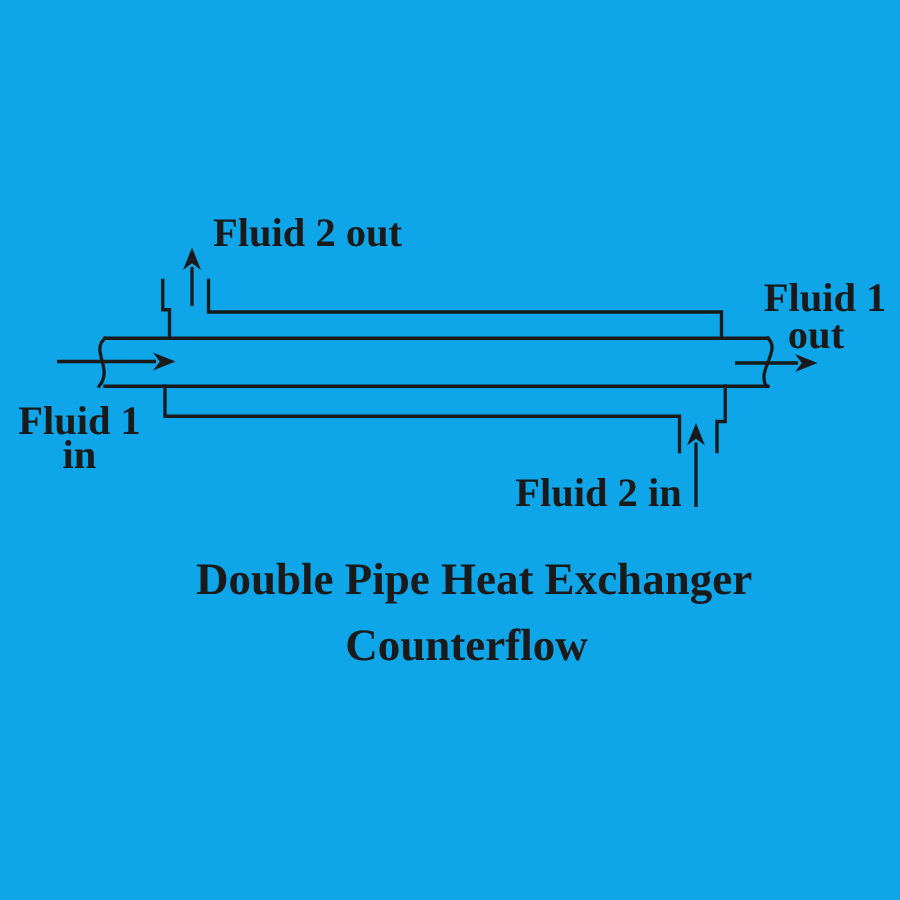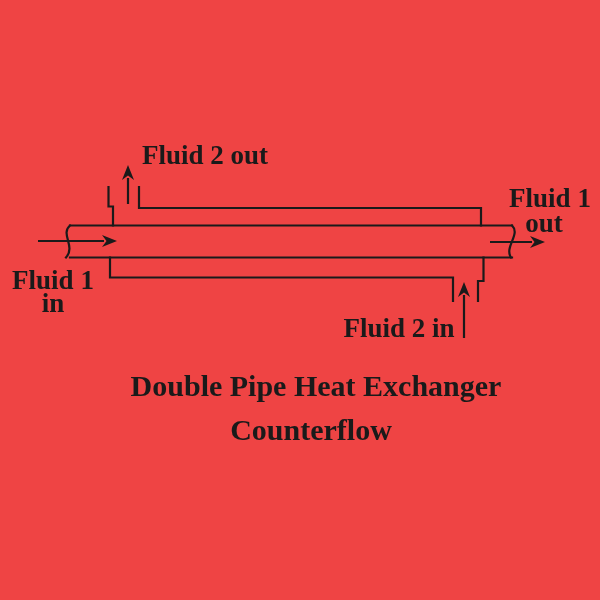--- a/index.html
+++ b/index.html
@@ -8,21 +8,21 @@
     background: #ffffff;
     width: 600px;
     height: 600px;
     overflow: hidden;
     font-family: "Liberation Serif", serif;
   }
   .canvas {
     position: relative;
     width: 600px;
     height: 600px;
-    background: #ef4444;
+    background: #0ea5e9;
   }
   svg { display: block; }
   .lbl {
     font-family: "Liberation Serif", serif;
     font-weight: bold;
     font-size: 27px;
   }
   .ttl {
     font-family: "Liberation Serif", serif;
     font-weight: bold;

